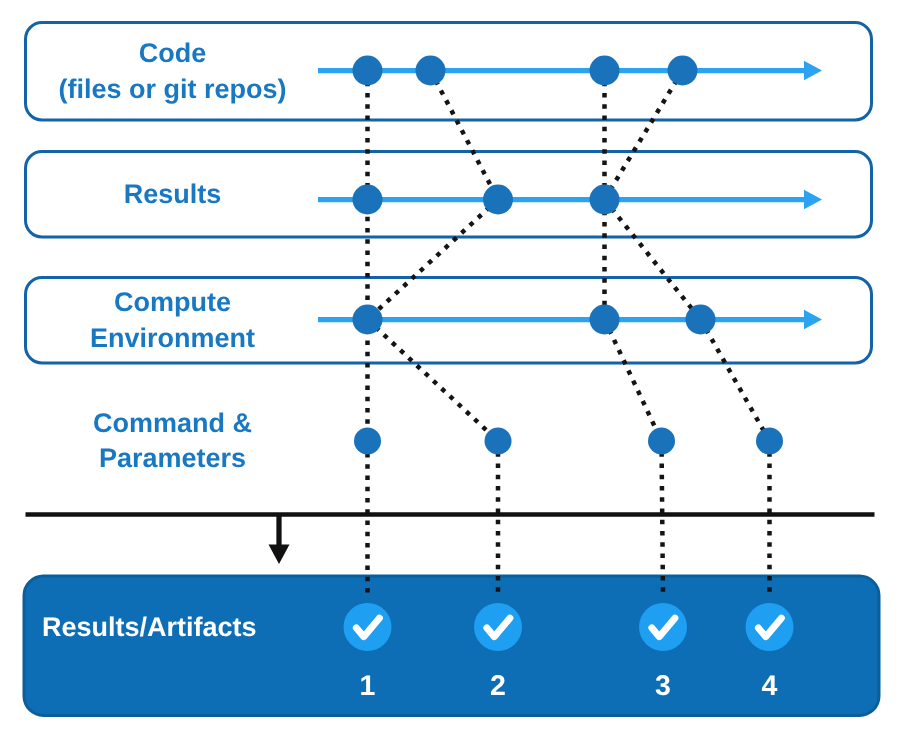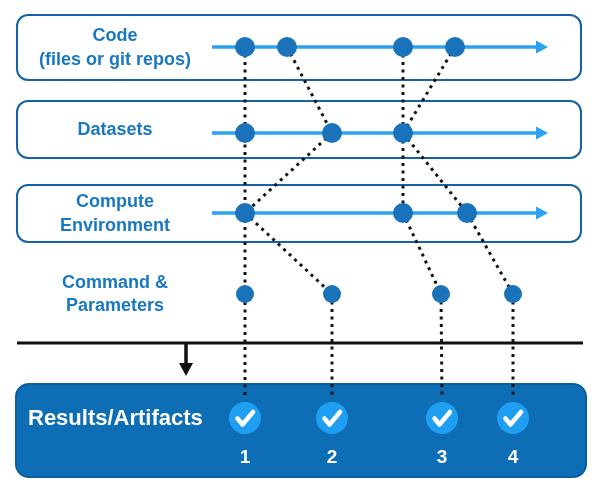--- a/index.html
+++ b/index.html
@@ -26,37 +26,37 @@
     color:var(--label,#1878c2);font-size:18px;font-weight:700;line-height:1.28;
     white-space:pre-line;
   }
   #label-code{top:14px;height:67px;}
   #label-datasets{top:100px;height:59px;}
   #label-compute{top:184px;height:59px;}
   #label-command{top:266px;height:56px;}
   .results-label{
     position:absolute;left:28px;top:383px;height:70px;
     display:flex;align-items:center;
-    color:#ffffff;font-size:22px;font-weight:700;
+    color:#ffffff;font-size:18px;font-weight:700;
   }
   #overlay{position:absolute;left:0;top:0;width:600px;height:492px;}
 </style>
 </head>
 <body>
 
 <div class="stage" style="--border: #1263a7; --label: #1878c2; --results-bg: #0d6eb5;">
 
   <div class="lane-box" id="box-code"></div>
   <div class="lane-box" id="box-datasets"></div>
   <div class="lane-box" id="box-compute"></div>
   <div class="results-box"></div>
 
   <div class="lane-label" id="label-code">Code
 (files or git repos)</div>
-  <div class="lane-label" id="label-datasets">Datasets</div>
+  <div class="lane-label" id="label-datasets">Results</div>
   <div class="lane-label" id="label-command">Command &amp;
 Parameters</div>
   <div class="lane-label" id="label-compute">Compute
 Environment</div>
 
   <div class="results-label">Results/Artifacts</div>
 
   <svg id="overlay" viewBox="0 0 600 492" xmlns="http://www.w3.org/2000/svg">
       <line x1="245" y1="47" x2="245" y2="397" stroke="#141414" stroke-width="3" stroke-dasharray="3 4.5"></line>
       <line x1="287" y1="47" x2="332" y2="133" stroke="#141414" stroke-width="3" stroke-dasharray="3 4.5"></line>

